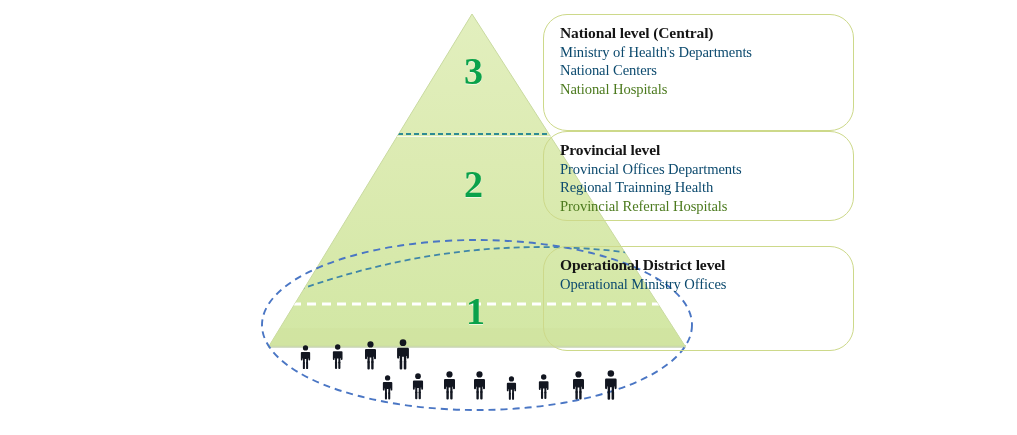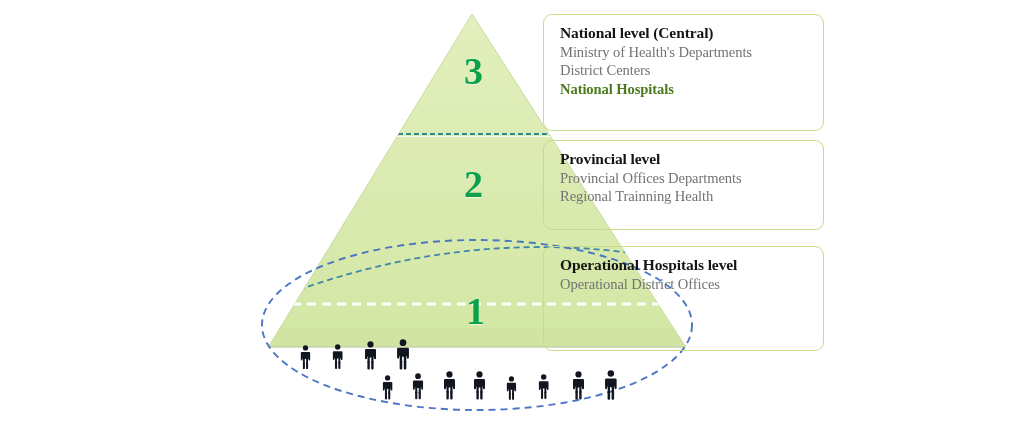--- a/index.html
+++ b/index.html
@@ -39,47 +39,47 @@
     user-select: none;
   }
   #tier-3-number { left: 464px; top: 52px; }
   #tier-2-number { left: 464px; top: 165px; }
   #tier-1-number { left: 466px; top: 292px; }
 
   
   .info-box {
     position: absolute;
     left: 543px;
-    width: 281px;
+    width: 311px;
     box-sizing: border-box;
     border: 1.4px solid #cdd98a;
-    border-radius: 9px;
+    border-radius: 24px;
     background: transparent;
     padding: 8px 0 6px 16px;
   }
   #box-national   { top: 14px;  height: 117px; }
-  #box-provincial { top: 140px; height: 90px; padding-left: 16px;  }
+  #box-provincial { top: 131px; height: 90px; padding-left: 16px;  }
   #box-district   { top: 246px; height: 105px; }
 
   .box-title {
     font-size: 15.5px;
     font-weight: bold;
     color: #151515;
     line-height: 1.28;
     letter-spacing: -0.1px;
   }
   .box-line {
     font-size: 14.6px;
-    color: #737373;
+    color: #0c4a6e;
     line-height: 1.26;
     letter-spacing: -0.1px;
   }
   .box-line.hl {
     color: #4c7a1e;
-    font-weight: bold;
+    font-weight: normal;
   }
 
   
   .person {
     position: absolute;
     width: 13px;
     height: 29px;
   }
   .person svg { display: block; }
 
@@ -137,33 +137,34 @@
   <div class="tier-number" id="tier-2-number">2</div>
   <div class="tier-number" id="tier-1-number">1</div>
 
   <svg id="community-ellipse" viewBox="0 0 438 178" xmlns="http://www.w3.org/2000/svg">
     <ellipse cx="219" cy="89" rx="215" ry="85" fill="none" stroke="#4a76c4" stroke-width="1.9" stroke-dasharray="7 5"></ellipse>
   </svg>
 
   <div class="info-box" id="box-national">
     <div class="box-title">National level (Central)</div>
     <div class="box-line">Ministry of Health's Departments</div>
-    <div class="box-line">District Centers</div>
+    <div class="box-line">National Centers</div>
     <div class="box-line hl">National Hospitals</div>
   </div>
 
   <div class="info-box" id="box-provincial">
     <div class="box-title">Provincial level</div>
     <div class="box-line">Provincial Offices Departments</div>
     <div class="box-line">Regional Trainning Health</div>
+    <div class="box-line hl">Provincial Referral Hospitals</div>
   </div>
 
   <div class="info-box" id="box-district">
-    <div class="box-title">Operational Hospitals level</div>
-    <div class="box-line">Operational District Offices</div>
+    <div class="box-title">Operational District level</div>
+    <div class="box-line">Operational Ministry Offices</div>
   </div>
 
   <div id="people-layer">
       <div class="person" style="left: 300px; top: 345.35px; width: 11.05px; height: 24.65px;">
         <svg width="11.0" height="24.6" viewBox="0 0 13 29">
           <circle cx="6.5" cy="3.4" r="3.1" fill="#121620"></circle>
           <path d="M2.1 8.1 h8.8 a1.1 1.1 0 0 1 1.1 1.1 v8.0 a1.0 1.0 0 0 1 -2.0 0 v-1.4 h-0.5 v5.2 a1.1 1.1 0 0 1 -2.2 0 v-4.6 h-1.6 v4.6 a1.1 1.1 0 0 1 -2.2 0 v-5.2 h-0.5 v1.4 a1.0 1.0 0 0 1 -2.0 0 v-8.0 a1.1 1.1 0 0 1 1.1 -1.1 z" fill="#121620"></path>
           <rect x="3.4" y="20.0" width="2.4" height="8.4" rx="1.0" fill="#121620"></rect>
           <rect x="7.2" y="20.0" width="2.4" height="8.4" rx="1.0" fill="#121620"></rect>
         </svg>

